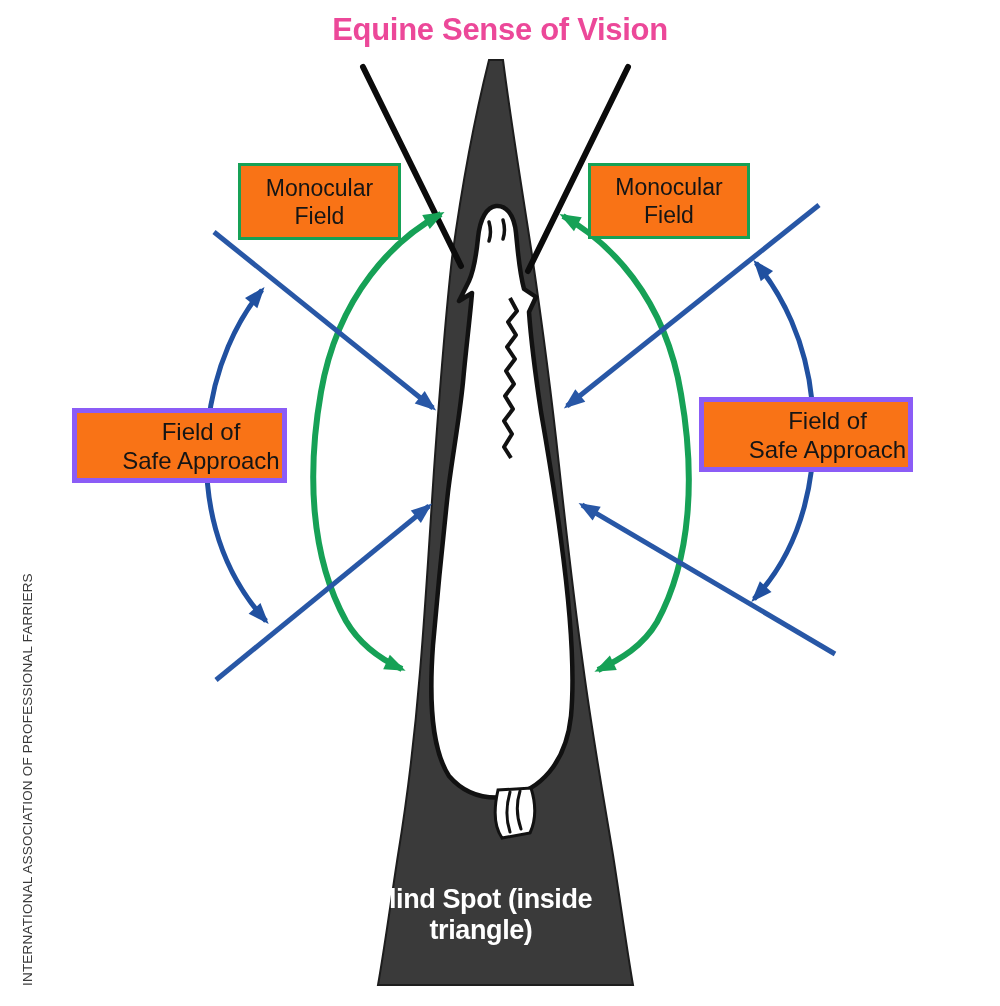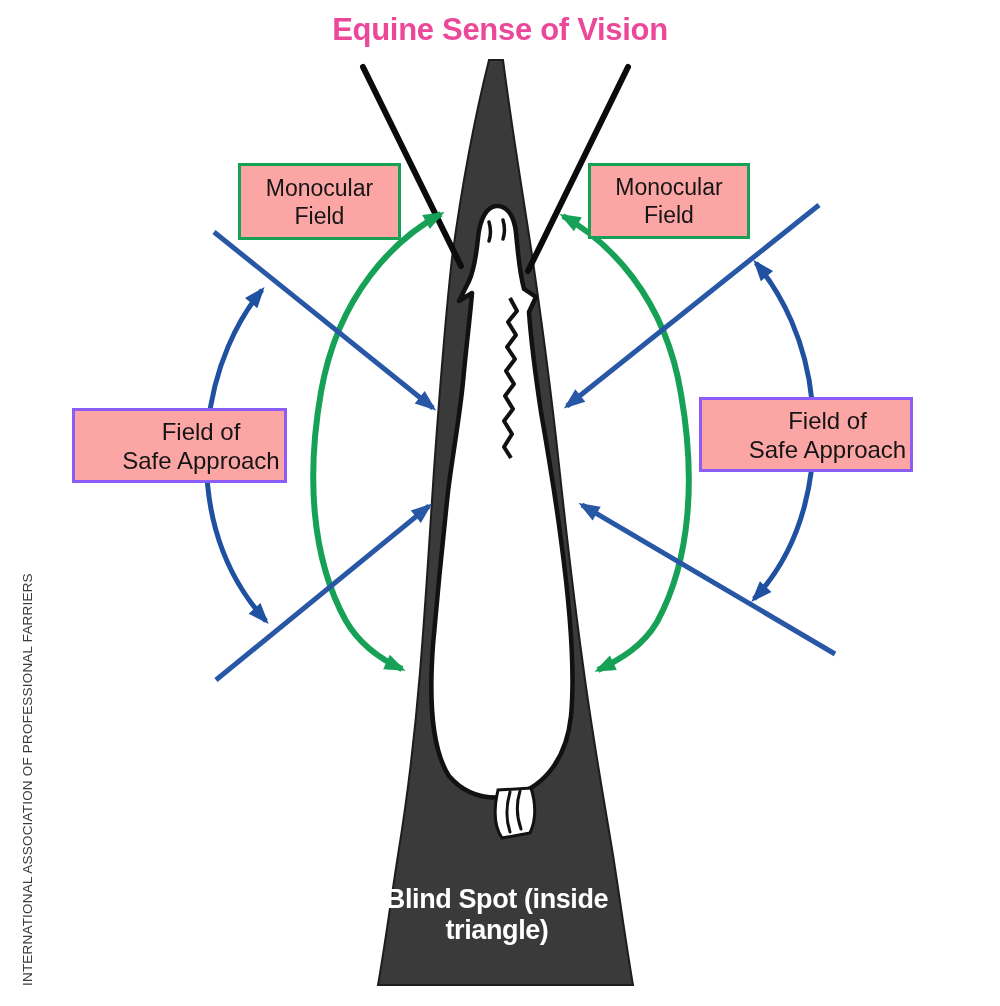--- a/index.html
+++ b/index.html
@@ -6,33 +6,33 @@
   #stage{
     position:relative;width:1000px;height:1006px;background:#ffffff;
     font-family:"Liberation Sans", sans-serif;overflow:hidden;
   }
   #diagram-svg{position:absolute;left:0;top:0;width:1000px;height:1006px;}
   .page-title{
     position:absolute;top:12px;left:0;width:1000px;text-align:center;
     font-size:31px;font-weight:700;color:#ec4899;letter-spacing:-0.3px;
   }
   .label-box{
-    position:absolute;background:#fca5a5;box-sizing:border-box;
+    position:absolute;background:#f97316;box-sizing:border-box;
     display:flex;flex-direction:column;justify-content:center;
     text-align:center;color:#151515;z-index:3;
   }
   .label-box .ln{display:block;}
   .green-box{border:3px solid #16A156;font-size:23px;line-height:28px;}
-  .blue-box{border:3px solid #8b5cf6;font-size:24px;line-height:29px;padding-left:43px;}
+  .blue-box{border:5px solid #8b5cf6;font-size:24px;line-height:29px;padding-left:43px;}
   #mono-left{left:238px;top:163px;width:163px;height:77px;}
   #mono-right{left:588px;top:163px;width:162px;height:76px;}
   #safe-left{left:72px;top:408px;width:215px;height:75px;}
   #safe-right{left:699px;top:397px;width:214px;height:75px;}
   .blind-spot-label{
-    position:absolute;left:372px;top:884px;width:250px;text-align:center;
+    position:absolute;left:356px;top:884px;width:250px;text-align:center;
     color:#ffffff;font-size:27px;font-weight:700;line-height:31px;z-index:3;
     letter-spacing:-0.4px;
   }
   .watermark{
     position:absolute;left:20px;top:986px;transform:rotate(-90deg);
     transform-origin:0 0;white-space:nowrap;font-size:13.5px;
     color:#3A3A3A;letter-spacing:0.2px;z-index:3;
   }
 </style>
 </head>

